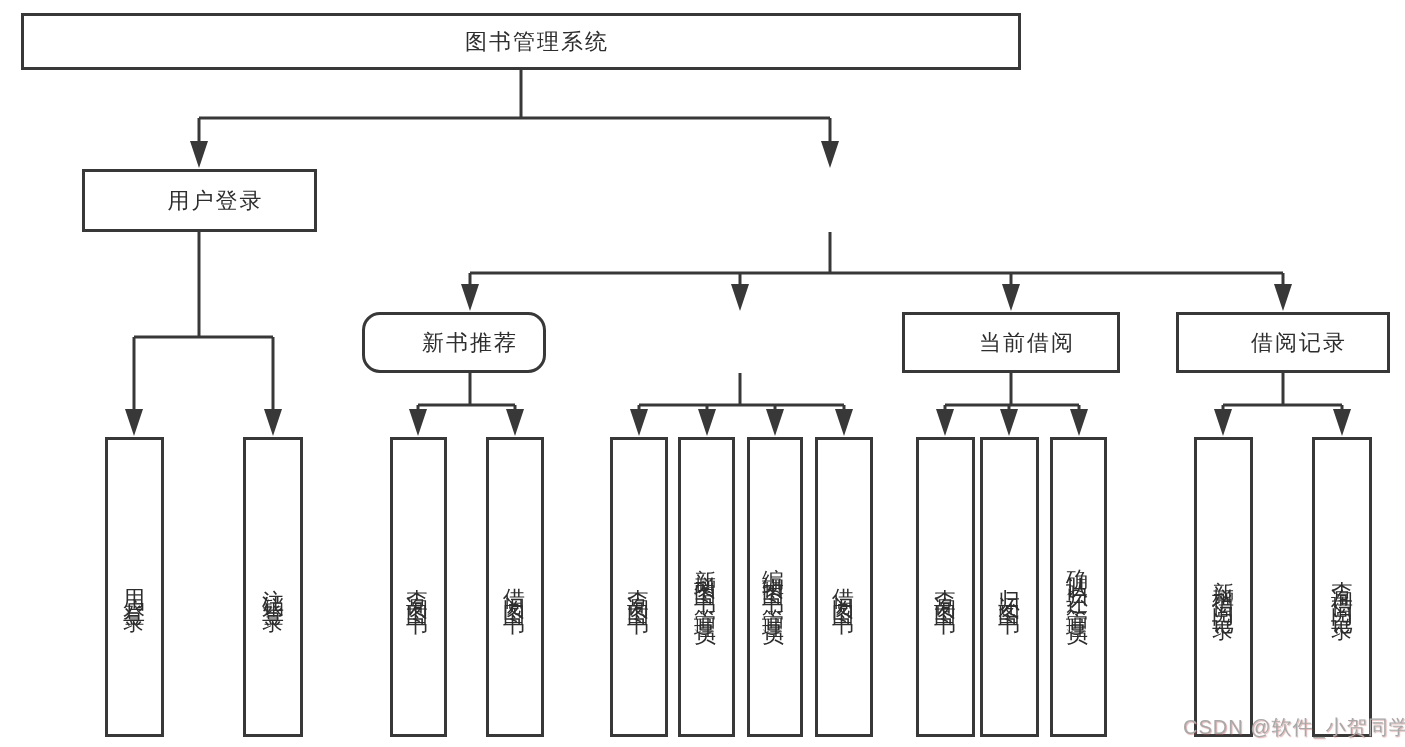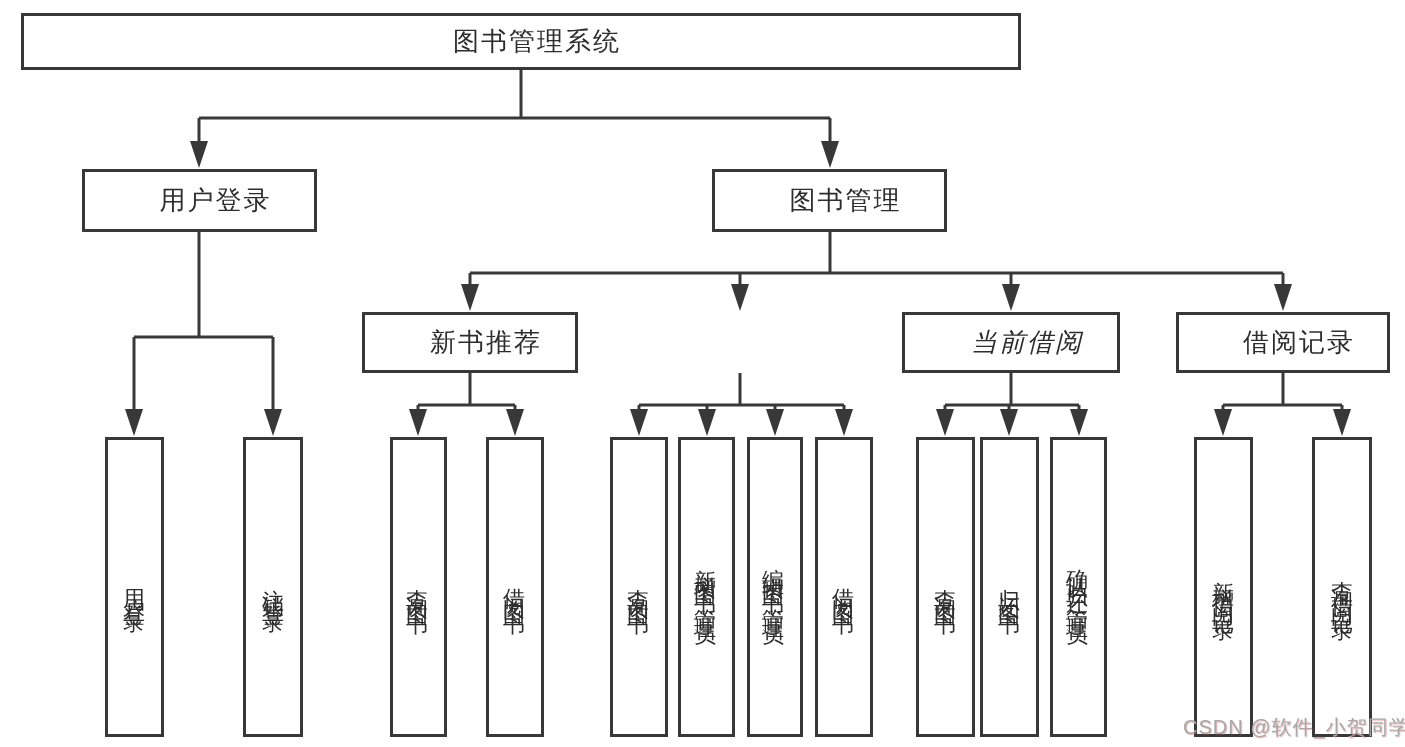--- a/index.html
+++ b/index.html
@@ -14,21 +14,21 @@
   .node{
     position:absolute;
     box-sizing:border-box;
     border:3px solid #383838;
     background:#ffffff;
     color:#2d2d2d;
     z-index:2;
   }
   .hnode{
     display:flex;align-items:center;justify-content:center;
-    font-size:26px;letter-spacing:2px;white-space:nowrap;padding-left:32px;
+    font-size:22px;letter-spacing:2px;white-space:nowrap;padding-left:32px;
   }
   .vnode{
     writing-mode:vertical-rl;
     text-orientation:mixed;
     text-align:center;
     font-size:22px;
     letter-spacing:8px;
     line-height:53px;
   }
   .watermark{
@@ -115,24 +115,23 @@
       <polygon points="1070,409 1088,409 1079,436"></polygon>
 
       <polygon points="1214,409 1232,409 1223,436"></polygon>
       <polygon points="1333,409 1351,409 1342,436"></polygon>
     </g>
   </svg>
 
   <div class="node hnode" style="left:21px;top:13px;width:1000px;height:57px;">图书管理系统</div>
 
   <div class="node hnode" style="left:82px;top:169px;width:235px;height:63px;">用户登录</div>
-  <div class="node hnode" style="left:712px;top:169px;width:235px;height:63px;">图书管理</div>
 
-  <div class="node hnode" style="left:362px;top:312px;width:216px;height:61px;">新书推荐</div>
-  <div class="node hnode" style="left:902px;top:312px;width:218px;height:61px;font-style:italic;">当前借阅</div>
+  <div class="node hnode" style="left:362px;top:312px;width:184px;height:61px;border-radius:18px;">新书推荐</div>
+  <div class="node hnode" style="left:902px;top:312px;width:218px;height:61px;">当前借阅</div>
   <div class="node hnode" style="left:1176px;top:312px;width:214px;height:61px;">借阅记录</div>
 
   <div class="node vnode" style="left:105px;top:437px;width:59px;height:300px;">用户登录</div>
   <div class="node vnode" style="left:243px;top:437px;width:60px;height:300px;">注销登录</div>
 
   <div class="node vnode" style="left:390px;top:437px;width:57px;height:300px;">查询图书</div>
   <div class="node vnode" style="left:486px;top:437px;width:58px;height:300px;">借阅图书</div>
 
   <div class="node vnode" style="left:610px;top:437px;width:58px;height:300px;">查询图书</div>
   <div class="node vnode" style="left:678px;top:437px;width:57px;height:300px;">新增图书（管理员）</div>

